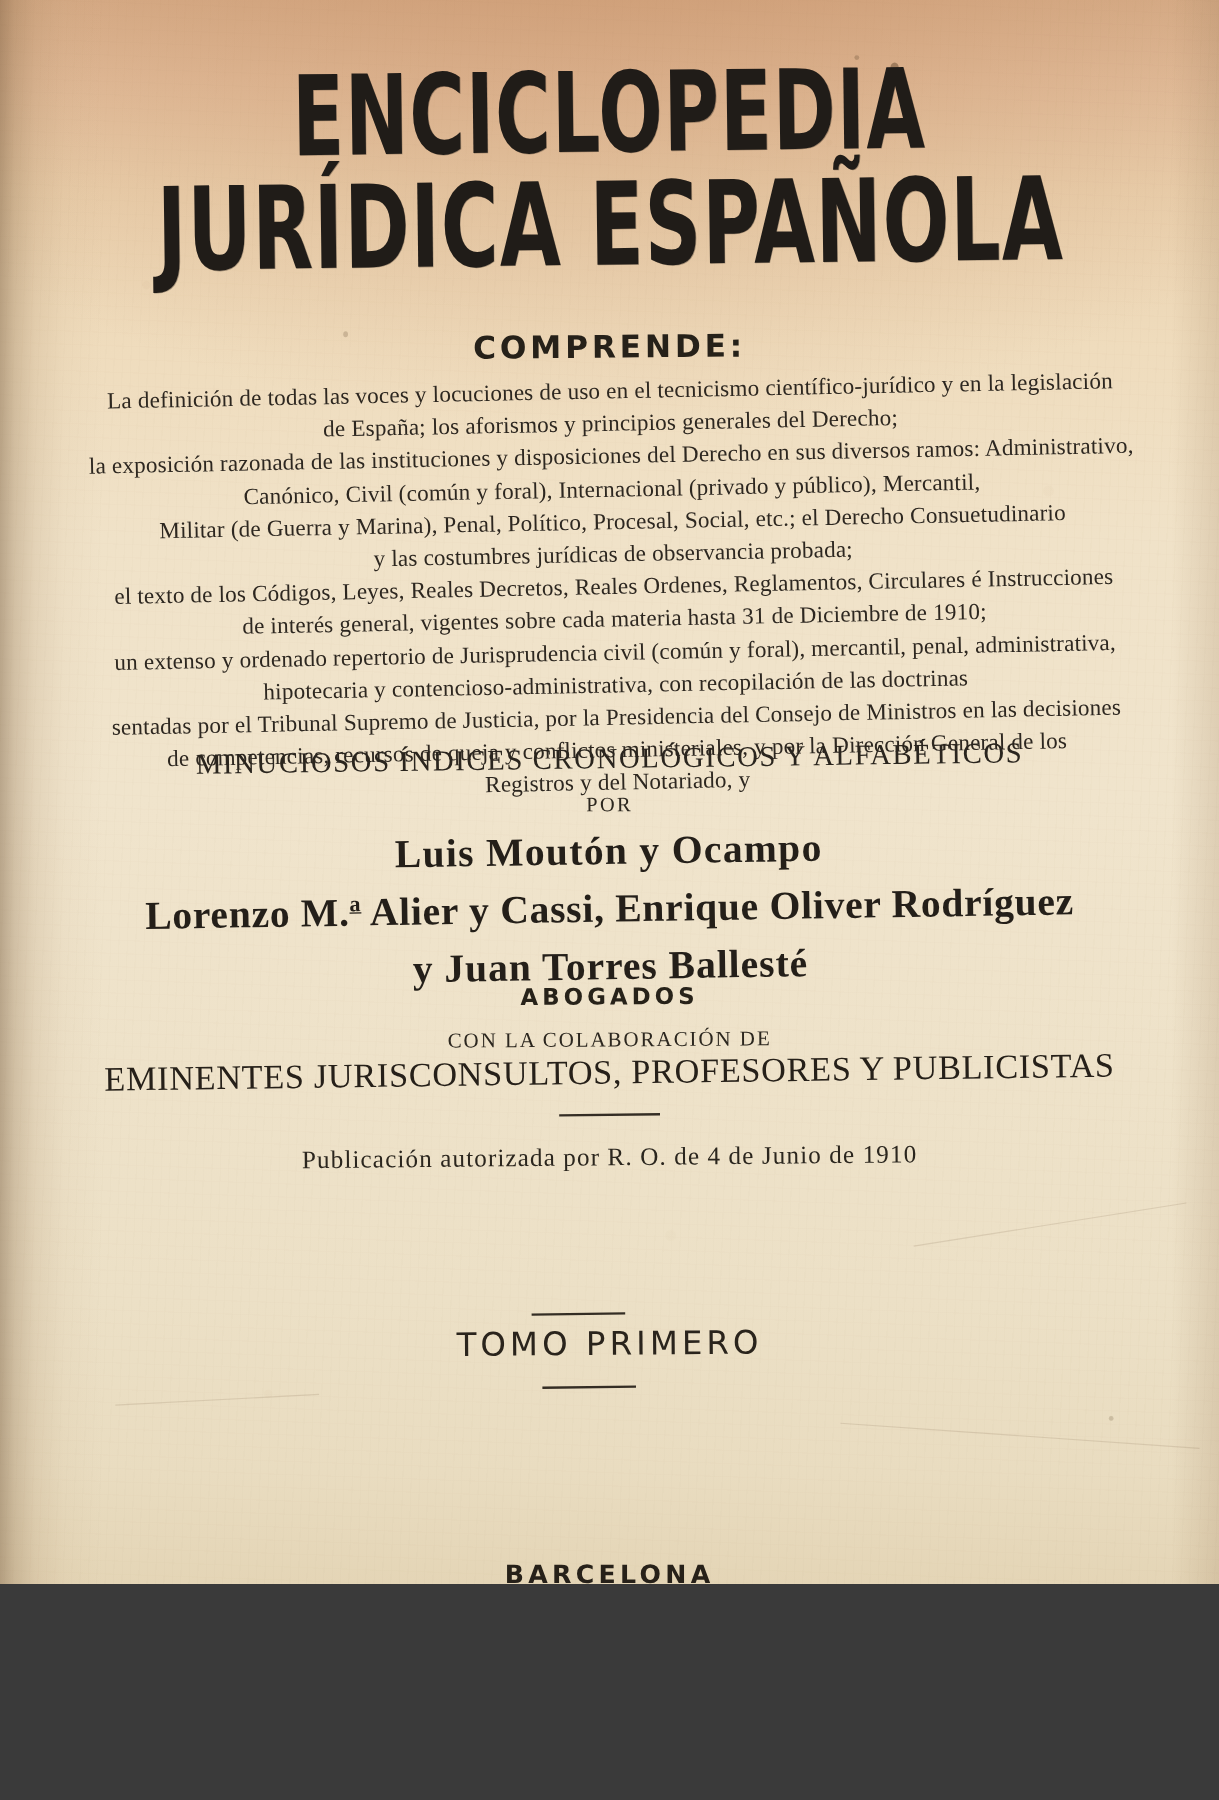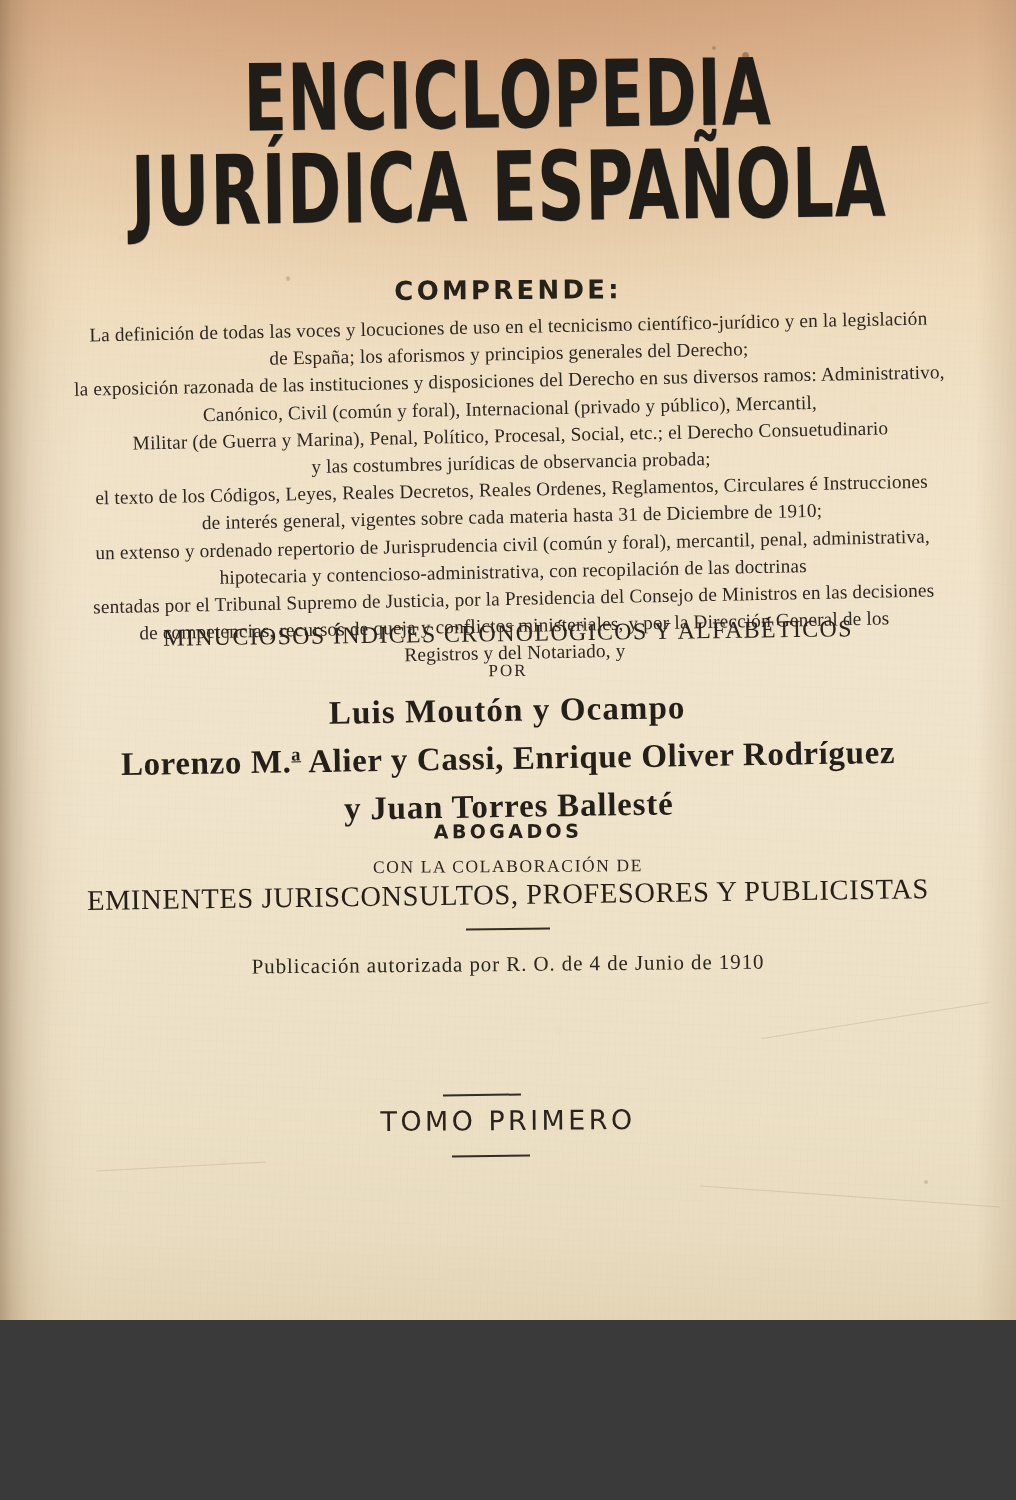--- a/index.html
+++ b/index.html
@@ -345,17 +345,18 @@
     <div class="colab">CON LA COLABORACIÓN DE</div>
     <div class="eminentes">EMINENTES JURISCONSULTOS, PROFESORES Y PUBLICISTAS</div>
     <div class="rule r-colab"></div>
 
     <div class="pub">Publicación autorizada por R. O. de 4 de Junio de 1910</div>
 
     <div class="rule r-tomo-top"></div>
     <div class="tomo">TOMO PRIMERO</div>
     <div class="rule r-tomo-bot"></div>
 
+    <div class="imprint-city">BARCELONA</div>
     <div class="rule r-barcelona"></div>
     <div class="imprint-pub">FRANCISCO SEIX, EDITOR</div>
 
   </div>
 </div>
 
 </body></html>

